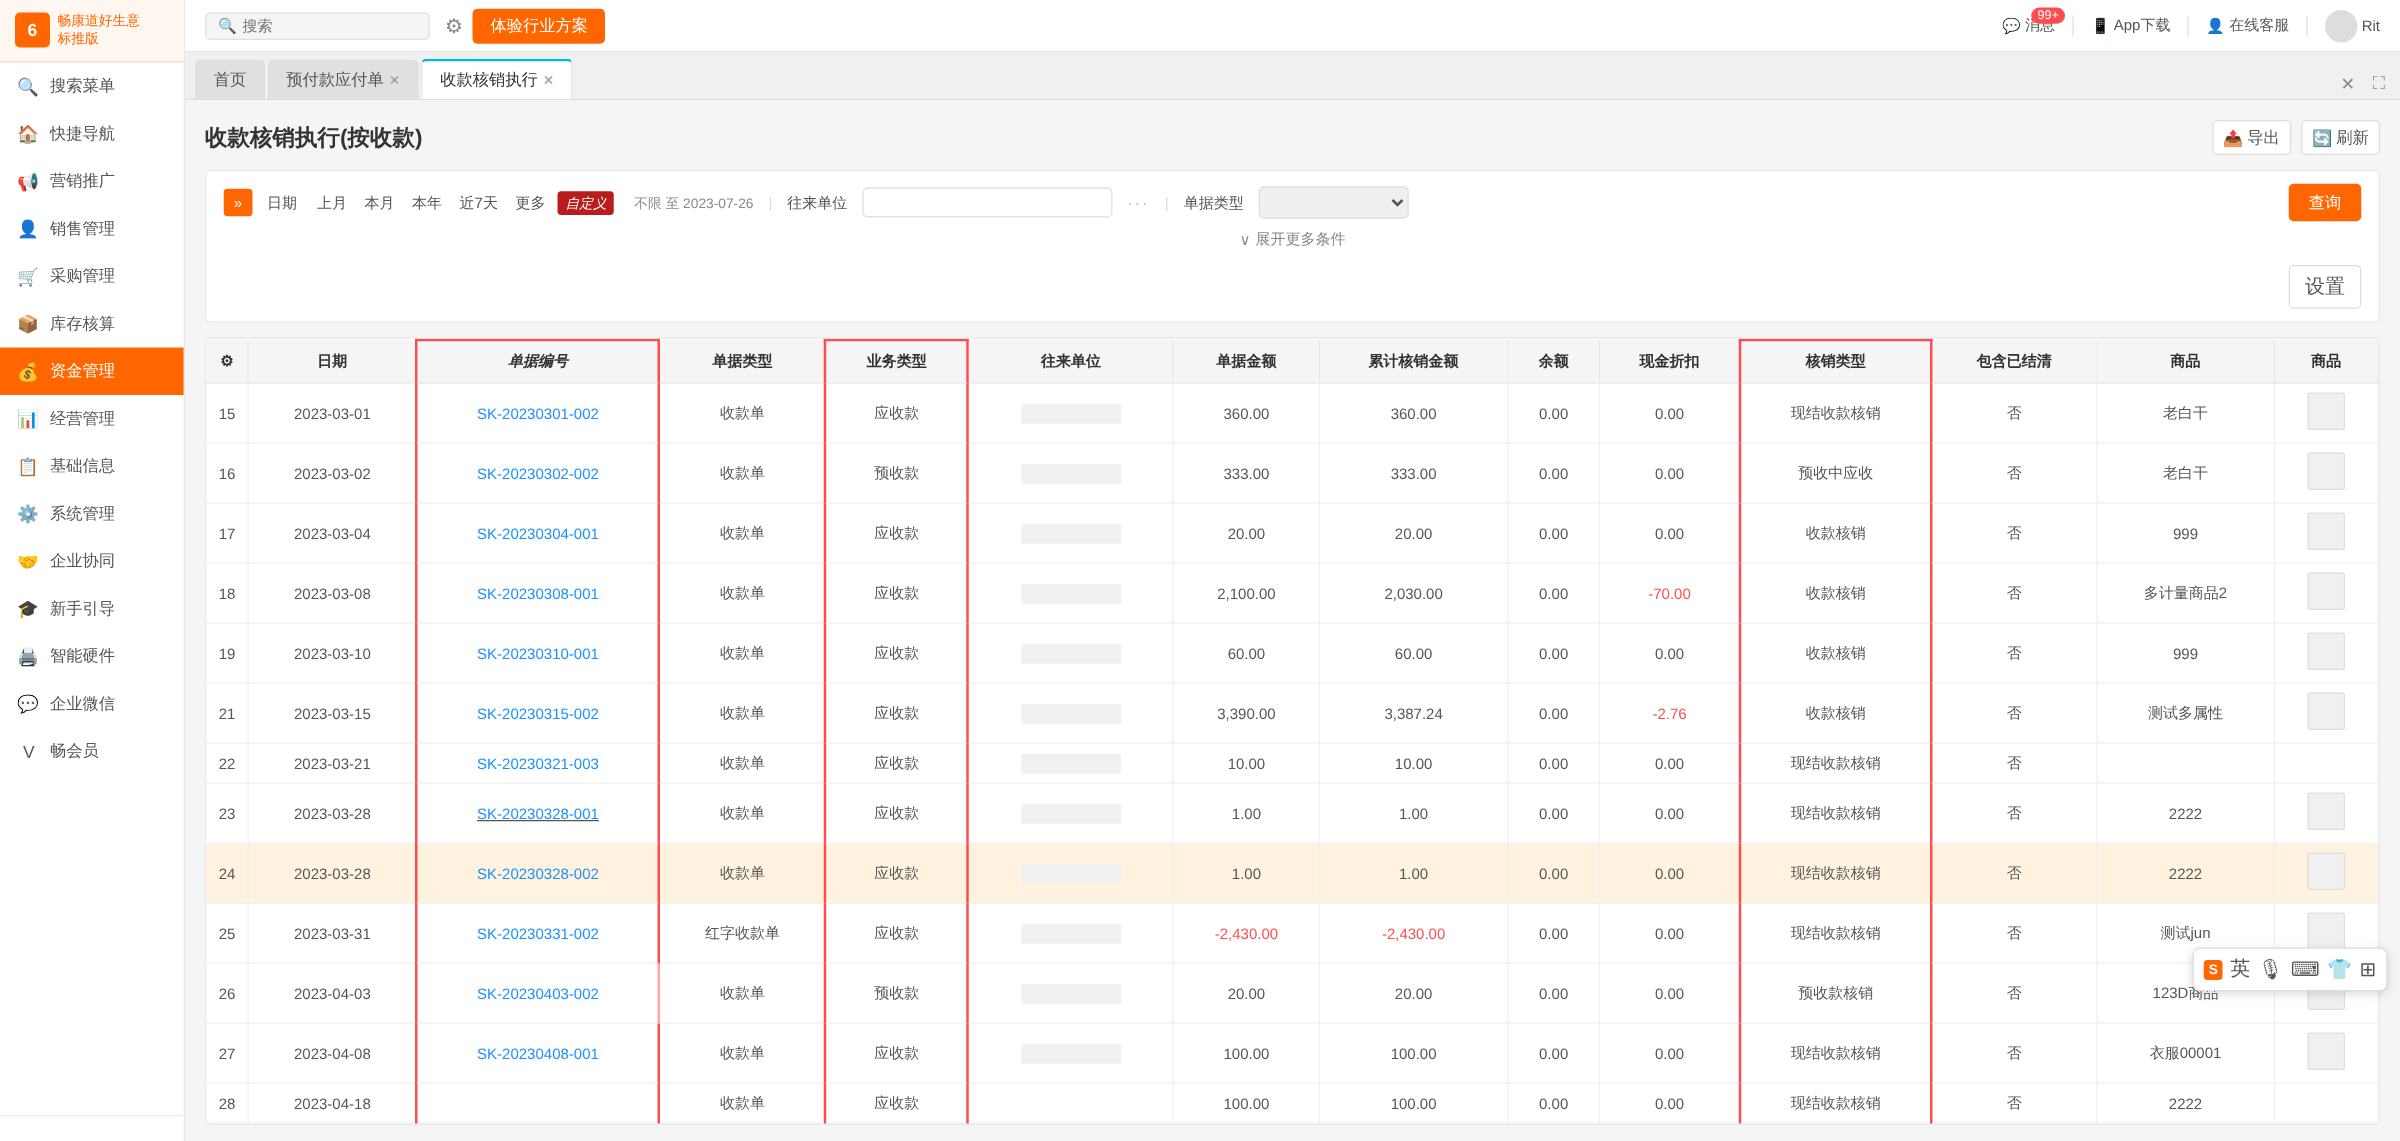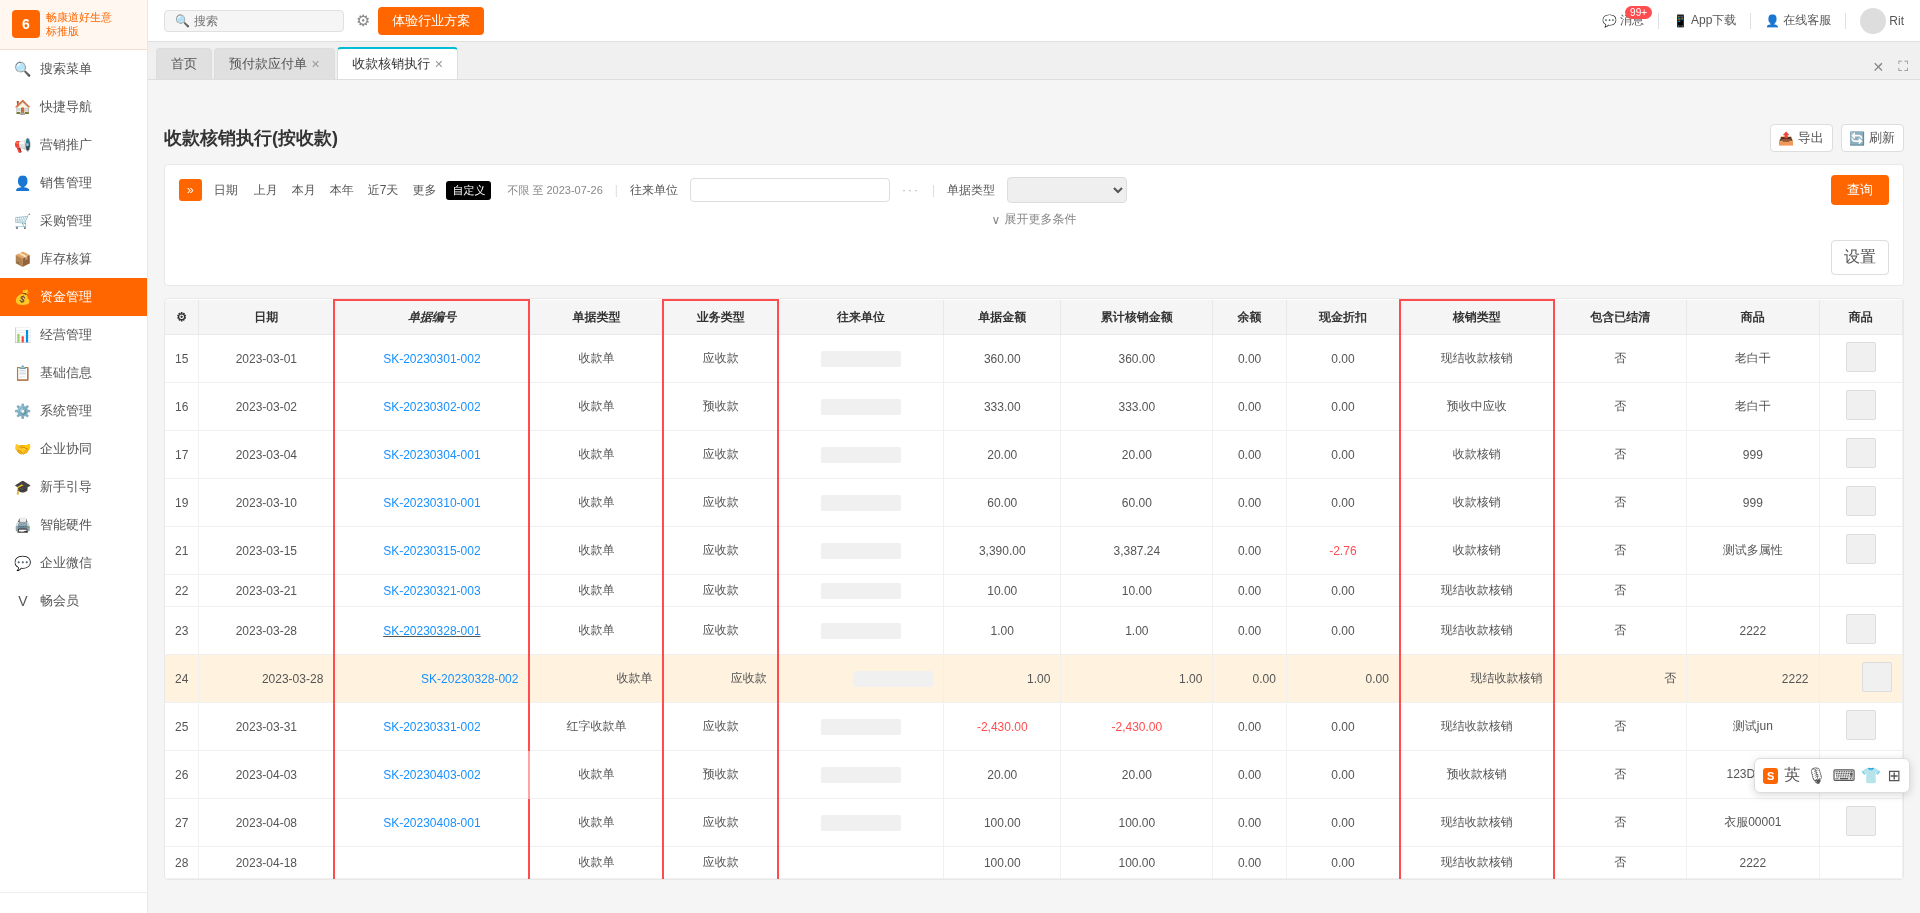--- a/index.html
+++ b/index.html
@@ -38,49 +38,49 @@
     .tab.active { background: #fff; color: #333; border-top: 2px solid #00bcd4; }
     .tab.active .tab-label { color: #333; }
     .tab-close { color: #999; font-size: 11px; cursor: pointer; }
     .tabbar-right { margin-left: auto; display: flex; align-items: center; gap: 6px; }
     .tabbar-icon-btn { color: #888; font-size: 14px; cursor: pointer; padding: 4px; }
 
     
     .page-content { flex: 1; overflow: auto; padding: 16px; }
 
     
-    .page-header { display: flex; align-items: center; justify-content: space-between; margin-bottom: 12px; margin-top: 28px; }
+    .page-header { display: flex; align-items: center; justify-content: space-between; margin-bottom: 12px; }
     .page-title { font-size: 18px; font-weight: bold; color: #333; }
     .page-actions { display: flex; gap: 8px; }
     .action-btn { display: flex; align-items: center; gap: 3px; color: #555; font-size: 13px; cursor: pointer; padding: 4px 8px; border: 1px solid #ddd; border-radius: 4px; background: #fff; }
 
     
     .filter-bar { background: #fff; border: 1px solid #e8e8e8; border-radius: 4px; padding: 10px 14px; margin-bottom: 12px; }
     .filter-row { display: flex; align-items: center; gap: 12px; flex-wrap: wrap; }
     .filter-expand-btn { background: #ff6600; color: white; border: none; border-radius: 3px; padding: 4px 8px; cursor: pointer; font-size: 12px; }
     .filter-label { color: #555; font-size: 12px; white-space: nowrap; }
     .filter-date-options { display: flex; align-items: center; gap: 6px; }
     .date-btn { color: #555; font-size: 12px; cursor: pointer; padding: 2px 4px; }
-    .date-custom { background: #000000; color: white; border-radius: 3px; padding: 2px 6px; font-size: 11px; cursor: pointer; }
+    .date-custom { background: #b91c1c; color: white; border-radius: 3px; padding: 2px 6px; font-size: 11px; cursor: pointer; font-style: italic; }
     .filter-date-range { color: #888; font-size: 11px; text-align: right; }
     .filter-separator { color: #ddd; }
     .filter-input { border: 1px solid #ddd; border-radius: 4px; padding: 4px 8px; font-size: 12px; color: #555; min-width: 120px; outline: none; }
     .filter-dots { color: #aaa; letter-spacing: 2px; cursor: pointer; }
     .filter-select { border: 1px solid #ddd; border-radius: 4px; padding: 4px 8px; font-size: 12px; color: #555; outline: none; min-width: 120px; }
     .query-btn { background: #ff6600; color: white; border: none; border-radius: 4px; padding: 6px 16px; font-size: 13px; cursor: pointer; margin-left: auto; }
     .settings-btn { border: 1px solid #ddd; background: #fff; color: #555; border-radius: 4px; padding: 6px 12px; font-size: 16px; cursor: pointer; display: block; margin-top: 6px; margin-left: auto; }
     .expand-more { display: flex; justify-content: center; align-items: center; gap: 4px; color: #888; font-size: 12px; cursor: pointer; padding: 6px; }
 
     
     .table-container { background: #fff; border: 1px solid #e8e8e8; border-radius: 4px; overflow: auto; }
     table { width: 100%; border-collapse: collapse; font-size: 12px; }
     thead tr { background: #f5f5f5; }
     th { padding: 8px 10px; text-align: center; border-bottom: 1px solid #e8e8e8; border-right: 1px solid #e8e8e8; color: #333; font-weight: 600; white-space: nowrap; position: relative; }
     td { padding: 7px 10px; text-align: center; border-bottom: 1px solid #f0f0f0; border-right: 1px solid #f0f0f0; color: #555; white-space: nowrap; }
-    tr.highlighted td { background: #fff3e0; text-align: right; }
+    tr.highlighted td { background: #fff3e0; }
     .link-text { color: #1890ff; cursor: pointer; text-decoration: none; }
     .red-text { color: #ff4d4f; }
     .negative-red { color: #ff4d4f; }
 
     
     ::-webkit-scrollbar { width: 6px; height: 6px; }
     ::-webkit-scrollbar-thumb { background: #ccc; border-radius: 3px; }
     ::-webkit-scrollbar-track { background: #f5f5f5; }
 
     .th-settings { width: 32px; text-align: center; }
@@ -339,20 +339,36 @@
     <td class="">20.00</td>
     <td class="">20.00</td>
     <td>0.00</td>
     <td class="">0.00</td>
     <td style="border-left:2px solid #ff4d4f;border-right:2px solid #ff4d4f;">收款核销</td>
     <td>否</td>
     <td>999</td>
     <td><span class="img-thumb"></span></td>
   </tr>
             <tr>
+    <td>18</td>
+    <td>2023-03-08</td>
+    <td style="border-left:2px solid #ff4d4f;border-right:2px solid #ff4d4f;"><a class="link-text">SK-20230308-001</a></td>
+    <td>收款单</td>
+    <td style="border-left:2px solid #ff4d4f;border-right:2px solid #ff4d4f;">应收款</td>
+    <td><span style="color:#ccc;background:#f0f0f0;padding:1px 12px;border-radius:2px;display:inline-block;width:80px;">&nbsp;</span></td>
+    <td class="">2,100.00</td>
+    <td class="">2,030.00</td>
+    <td>0.00</td>
+    <td class="negative-red">-70.00</td>
+    <td style="border-left:2px solid #ff4d4f;border-right:2px solid #ff4d4f;">收款核销</td>
+    <td>否</td>
+    <td>多计量商品2</td>
+    <td><span class="img-thumb"></span></td>
+  </tr>
+            <tr>
     <td>19</td>
     <td>2023-03-10</td>
     <td style="border-left:2px solid #ff4d4f;border-right:2px solid #ff4d4f;"><a class="link-text">SK-20230310-001</a></td>
     <td>收款单</td>
     <td style="border-left:2px solid #ff4d4f;border-right:2px solid #ff4d4f;">应收款</td>
     <td><span style="color:#ccc;background:#f0f0f0;padding:1px 12px;border-radius:2px;display:inline-block;width:80px;">&nbsp;</span></td>
     <td class="">60.00</td>
     <td class="">60.00</td>
     <td>0.00</td>
     <td class="">0.00</td>

